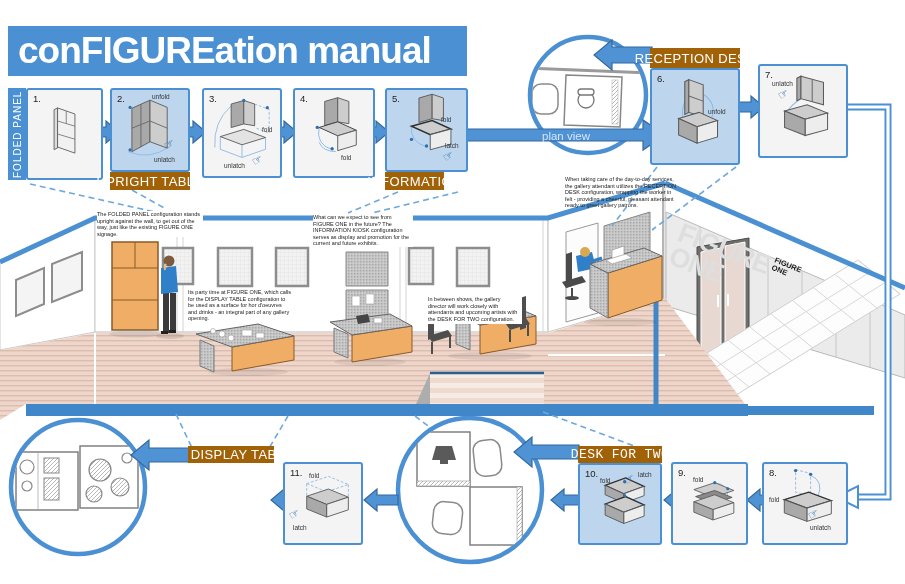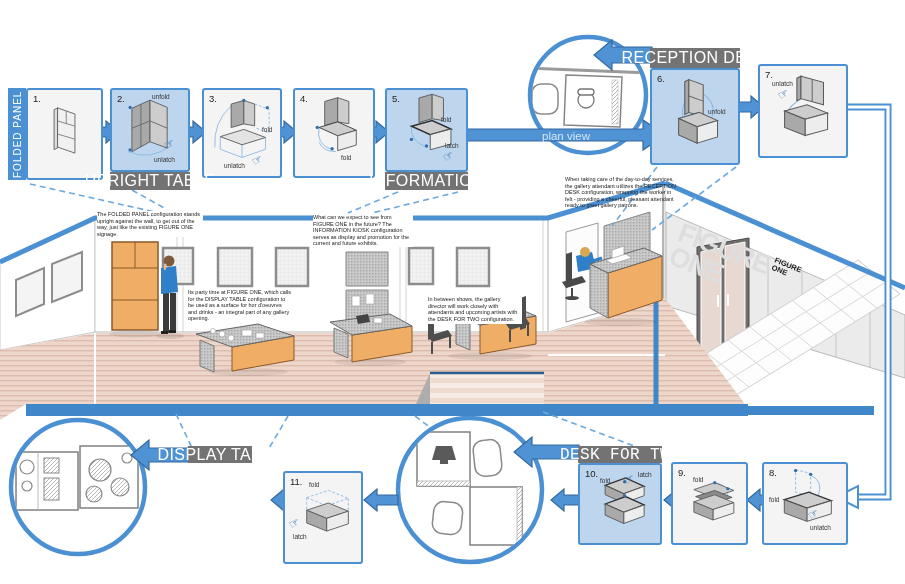--- a/index.html
+++ b/index.html
@@ -10,21 +10,21 @@
          color:#fff;font-weight:800;font-size:37px;letter-spacing:-1px;display:flex;
          align-items:center;padding-left:10px;box-sizing:border-box;z-index:3;}
   .step{position:absolute;border:2.5px solid #4a90d2;border-radius:3px;background:#f4f4f4;
         box-sizing:border-box;z-index:3;}
   .step.blue{background:#bdd6ee;}
   .num{position:absolute;left:5px;top:3px;font-size:9.5px;color:#222;z-index:4;}
   .act{position:absolute;font-size:6.5px;color:#333;white-space:nowrap;z-index:4;}
   .hand{position:absolute;font-size:12px;color:#2e6fb0;line-height:1;z-index:4;
         transform:rotate(-30deg);}
   .mini{position:absolute;left:0;top:0;width:100%;height:100%;}
-  .bar{position:absolute;background:#737373;color:#fff;font-size:16px;letter-spacing:.4px;
+  .bar{position:absolute;background:#a16207;color:#fff;font-size:13px;letter-spacing:.4px;
        display:flex;align-items:center;justify-content:center;white-space:nowrap;z-index:3;}
   .vbar{position:absolute;background:#4a90d2;color:#fff;font-size:10px;letter-spacing:1px;
         writing-mode:vertical-rl;transform:rotate(180deg);display:flex;align-items:center;
         justify-content:center;z-index:3;}
   .ann{position:absolute;font-size:5.5px;line-height:1.2;color:#222;z-index:2;
        background:#fff;}
 </style>
 </head>
 <body>
 
@@ -276,20 +276,21 @@
     <polygon points="189,448 149,448 149,440 131,455 149,470 149,462 189,462"></polygon>
   </g>
   <g>
     <path d="M846,107 H888 V497 H856" fill="none" stroke="#4a90d2" stroke-width="7"></path>
     <path d="M846,107 H888 V497 H856" fill="none" stroke="#fff" stroke-width="3.2"></path>
     <polygon points="858,486 858,508 836,497" fill="#fff" stroke="#4a90d2" stroke-width="2"></polygon>
   </g>
   <text x="566" y="140" text-anchor="middle" font-size="11.5" fill="#d3e5f7">plan view</text>
 </svg>
 
+<div class="title">conFIGUREation manual</div>
 
 <div class="vbar" style="left:8px;top:88px;width:18px;height:92px;">FOLDED PANEL</div>
 
 <div class="step" style="left:26px;top:88px;width:77px;height:92px;">
   <svg class="mini" viewBox="0 0 84 84">
     <polygon points="30,14 34,12 34,58 30,60" fill="#dcdcdc" stroke="#5a5a5a"></polygon>
     <polygon points="34,12 54,19 54,64 34,57" fill="#f1f1f1" stroke="#5a5a5a"></polygon>
     <path d="M34,27 L54,33 M34,42 L54,48 M44,15.5 L44,30" stroke="#777" fill="none"></path>
   </svg>
   <span class="num">1.</span>
@@ -351,21 +352,21 @@
     <circle cx="26" cy="52" r="1.8" fill="#2f6fae"></circle>
         <circle cx="42" cy="59" r="1.8" fill="#2f6fae"></circle>
   </svg>
   <span class="num">5.</span>
   <span class="act" style="left:54px;top:26px;">fold</span>
   <span class="act" style="left:58px;top:52px;">latch</span>
   <span class="hand" style="left:56px;top:60px;">☞</span>
 </div>
 
 <div class="bar" style="left:110px;top:172px;width:80px;height:18px;">UPRIGHT TABLE</div>
-<div class="bar" style="left:385px;top:172px;width:83px;height:18px;">INFORMATION</div>
+<div class="bar" style="left:385px;top:172px;width:59px;height:18px;">INFORMATION</div>
 <div class="bar" style="left:650px;top:48px;width:90px;height:20px;">RECEPTION DESK</div>
 
 <div class="step blue" style="left:650px;top:68px;width:90px;height:97px;">
   <svg class="mini" viewBox="0 0 84 84">
     <path d="M50,20 Q64,30 58,44 M36,20 Q28,32 30,44" stroke="#8db9e4" fill="none"></path>
     <polygon points="32,8 36,6 36,38 32,40" fill="#a9a9a9" stroke="#5a5a5a"></polygon>
     <polygon points="36,6 50,11 50,42 36,38" fill="#cdcdcd" stroke="#5a5a5a"></polygon>
     <path d="M36,22 L50,27" stroke="#666"></path>
     <polygon points="26,44 46,38 64,46 44,52" fill="#cdcdcd" stroke="#5a5a5a"></polygon>
     <polygon points="44,52 64,46 64,62 44,68" fill="#ededed" stroke="#5a5a5a"></polygon>
@@ -433,35 +434,35 @@
     <polygon points="26,42 46,51 46,63 26,54" fill="#a9a9a9" stroke="#5a5a5a"></polygon>
     <circle cx="47" cy="18" r="1.8" fill="#2f6fae"></circle>
         <circle cx="47" cy="33" r="1.8" fill="#2f6fae"></circle>
   </svg>
   <span class="num">10.</span>
   <span class="act" style="left:20px;top:12px;">fold</span>
   <span class="act" style="left:58px;top:6px;">latch</span>
   <span class="hand" style="left:44px;top:8px;">☞</span>
 </div>
 
-<div class="step" style="left:283px;top:462px;width:80px;height:93px;margin-top:9px;">
+<div class="step" style="left:283px;top:462px;width:80px;height:83px;">
   <svg class="mini" viewBox="0 0 84 84">
     <polyline points="24,20 48,12 70,21 46,29 24,20" fill="none" stroke="#8db9e4" stroke-dasharray="3 2"></polyline>
     <path d="M24,20 L24,34 M70,21 L70,35 M46,29 L46,43" stroke="#8db9e4" stroke-dasharray="3 2" fill="none"></path>
     <polygon points="24,34 48,26 70,35 46,43" fill="#cdcdcd" stroke="#5a5a5a"></polygon>
     <polygon points="46,43 70,35 70,49 46,57" fill="#ededed" stroke="#5a5a5a"></polygon>
     <polygon points="24,34 46,43 46,57 24,48" fill="#a9a9a9" stroke="#5a5a5a"></polygon>
   </svg>
   <span class="num">11.</span>
   <span class="act" style="left:24px;top:8px;">fold</span>
   <span class="act" style="left:8px;top:60px;">latch</span>
   <span class="hand" style="left:4px;top:44px;">☞</span>
 </div>
 
-<div class="bar" style="left:188px;top:446px;width:64px;height:17px;">DISPLAY TABLE</div>
+<div class="bar" style="left:188px;top:446px;width:64px;height:17px;padding-left:22px;">DISPLAY TABLE</div>
 
 <div class="ann" style="left:97px;top:211px;width:106px;">The FOLDED PANEL configuration stands upright against the wall, to get out of the way, just like the existing FIGURE ONE signage.</div>
 <div class="ann" style="left:313px;top:214px;width:100px;">What can we expect to see from FIGURE ONE in the future? The INFORMATION KIOSK configuration serves as display and promotion for the current and future exhibits.</div>
 <div class="ann" style="left:565px;top:176px;width:112px;background:transparent;">When taking care of the day-to-day services, the gallery attendant utilizes the RECEPTION DESK configuration, wrapping the worker in felt - providing a cheerful, pleasant attendant ready to greet gallery patrons.</div>
 <div class="ann" style="left:188px;top:289px;width:104px;">Its party time at FIGURE ONE, which calls for the DISPLAY TABLE configuration to be used as a surface for hor d'oeuvres and drinks - an integral part of any gallery opening.</div>
 <div class="ann" style="left:426px;top:294px;width:92px;padding:2px;">In between shows, the gallery director will work closely with attendants and upcoming artists with the DESK FOR TWO configuration.</div>
 
 </div>
 
 </body></html>

